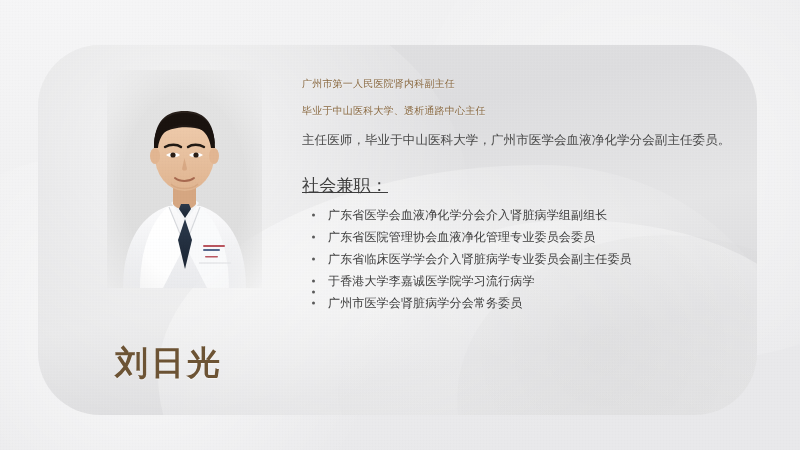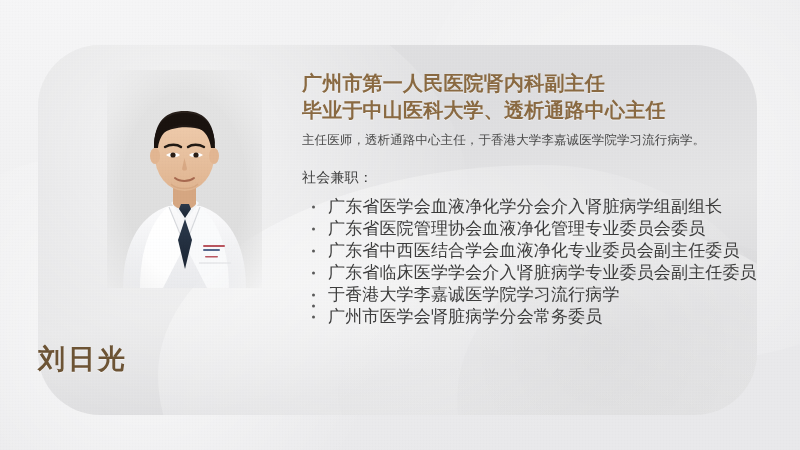--- a/index.html
+++ b/index.html
@@ -130,70 +130,71 @@
     -webkit-mask-image: radial-gradient(ellipse 72% 76% at 50% 52%, #000 55%, rgba(0,0,0,.45) 76%, rgba(0,0,0,0) 97%);
     mask-image: radial-gradient(ellipse 72% 76% at 50% 52%, #000 55%, rgba(0,0,0,.45) 76%, rgba(0,0,0,0) 97%);
   }
   #portrait svg { display: block; width: 100%; height: 100%; }
 
   #name {
     position: absolute;
     left: 0;
     top: 296px;
     width: 262px;
-    text-align: left;
-    font-size: 27px;
+    text-align: center;
+    font-size: 33px;
     font-weight: 700;
     letter-spacing: 3px;
     color: #6d5435;
     text-shadow: 0 1px 0 rgba(255,255,255,.45);
   }
 
   
   #right-col {
     position: absolute;
     left: 302px;
     top: 70px;
     width: 430px;
   }
 
   .headline {
-    font-size: 20px;
-    font-weight: 700;
+    font-size: 10px;
+    font-weight: 400;
     line-height: 27px;
     color: #8a6a42;
     letter-spacing: .2px;
     text-shadow: 0 1px 0 rgba(255,255,255,.4);
   }
 
   .subline {
     margin-top: 7px;
     font-size: 12.5px;
     line-height: 19px;
     color: #4a4a4a;
     letter-spacing: .1px;
   }
 
   .section-label {
-    margin-top: 18px;
-    font-size: 14px;
+    margin-top: 26px;
+    font-size: 17px;
     line-height: 19px;
     color: #3f3f3f;
     letter-spacing: .2px;
+    text-decoration: underline;
   }
 
   #credentials {
     margin: 9px 0 0 0;
     padding: 0;
     list-style: none;
   }
   #credentials li {
     position: relative;
     padding-left: 26px;
-    font-size: 17px;
+    font-size: 12px;
     line-height: 22px;
     color: #3d3d3d;
     letter-spacing: .15px;
     white-space: nowrap;
   }
   #credentials li .bullet {
     position: absolute;
     left: 10px;
     top: 50%;
     transform: translateY(-50%);
@@ -299,36 +300,32 @@
 
     <div id="name">刘日光</div>
   </div>
 
   <div id="right-col">
 
     <div class="headline">广州市第一人民医院肾内科副主任</div>
 
     <div class="headline">毕业于中山医科大学、透析通路中心主任</div>
 
-    <div class="subline">主任医师，透析通路中心主任，于香港大学李嘉诚医学院学习流行病学。</div>
+    <div class="subline">主任医师，毕业于中山医科大学，广州市医学会血液净化学分会副主任委员。</div>
 
     <div class="section-label">社会兼职：</div>
 
     <ul id="credentials">
       <li>
         <span class="bullet"></span>
         <span>广东省医学会血液净化学分会介入肾脏病学组副组长</span>
       </li>
       <li>
         <span class="bullet"></span>
         <span>广东省医院管理协会血液净化管理专业委员会委员</span>
-      </li>
-      <li>
-        <span class="bullet"></span>
-        <span>广东省中西医结合学会血液净化专业委员会副主任委员</span>
       </li>
       <li>
         <span class="bullet"></span>
         <span>广东省临床医学学会介入肾脏病学专业委员会副主任委员</span>
       </li>
       <li>
         <span class="bullet"></span>
         <span>于香港大学李嘉诚医学院学习流行病学</span>
       </li>
       <li>

